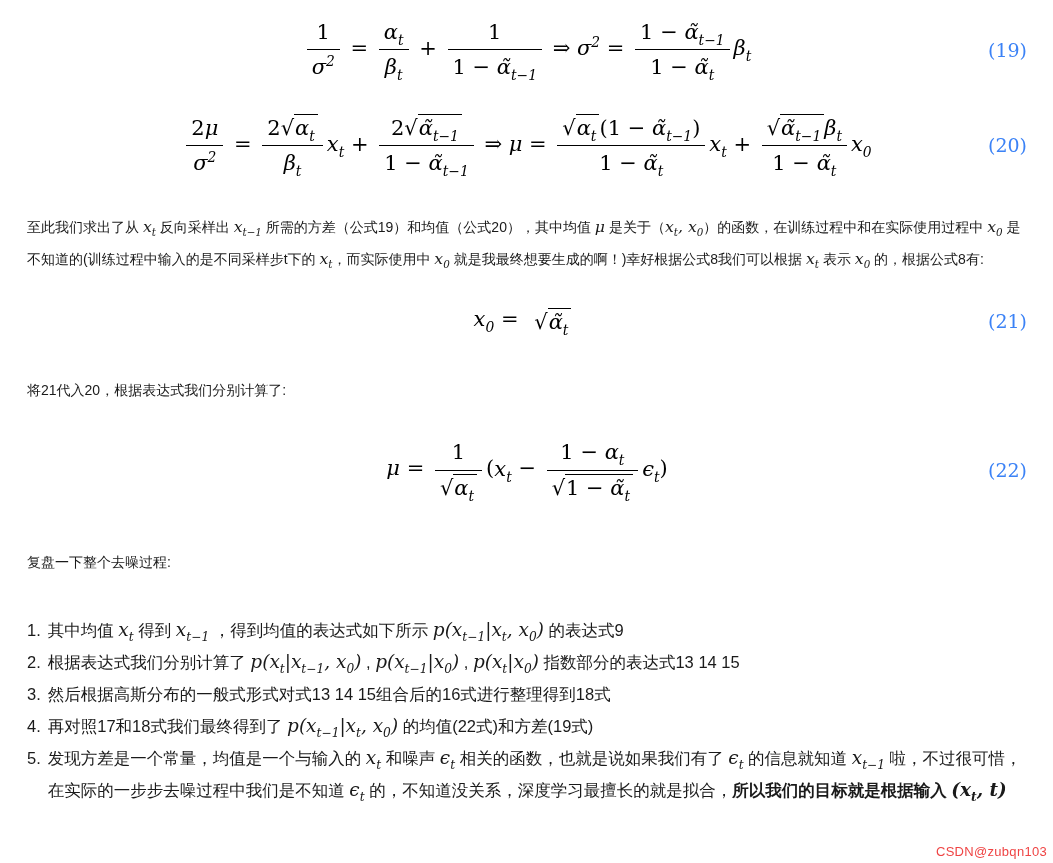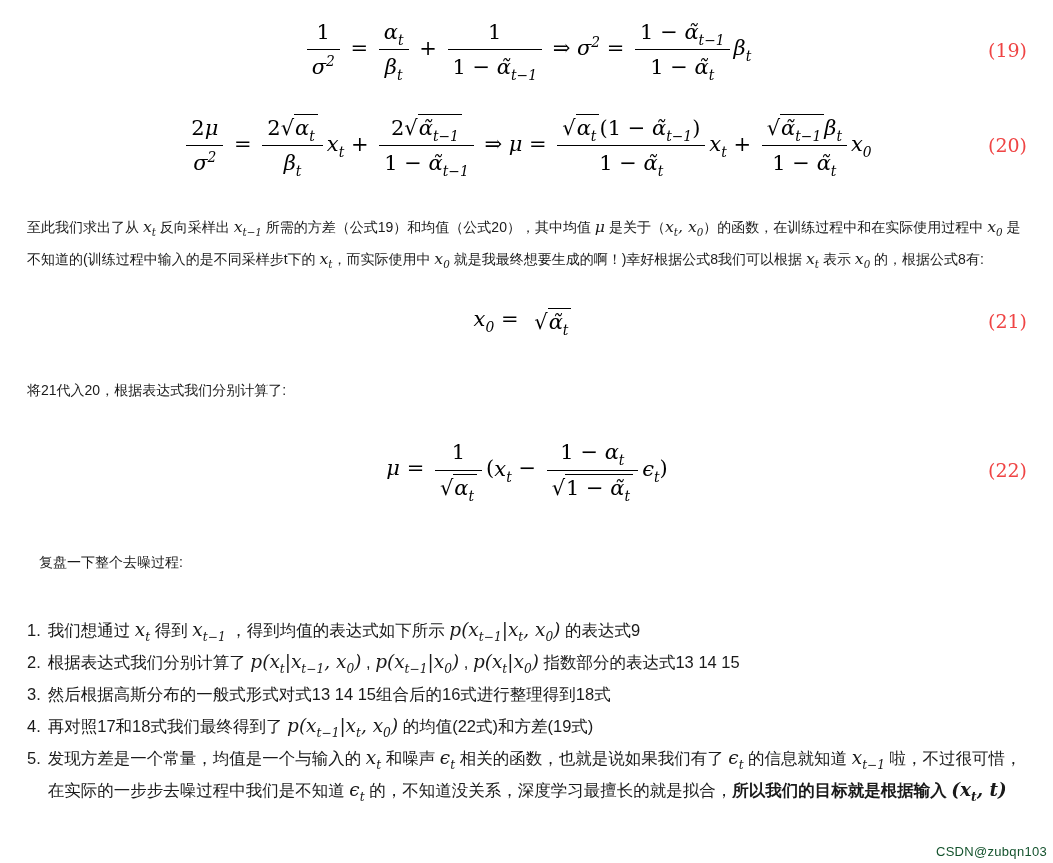--- a/index.html
+++ b/index.html
@@ -7,21 +7,21 @@
     width:1053px;height:863px;overflow:hidden;position:relative;
     font-family:"Liberation Sans","DejaVu Sans",sans-serif;
     color:#1a1a1a;
   }
   .page{padding:8px 26px 0 27px;position:relative;}
 
   
   .eq{position:relative;text-align:center;font-size:21px;line-height:1.3;color:#000;}
   .eq .tag{
     position:absolute;right:0;top:50%;transform:translateY(-50%);
-    font-family:"DejaVu Serif","Liberation Serif",serif;font-size:19px;color:#ef4444;
+    font-family:"DejaVu Serif","Liberation Serif",serif;font-size:19px;color:#3b82f6;
   }
   .eq-body{display:inline-block;}
   .mi{font-family:"DejaVu Serif","Liberation Serif",serif;font-style:italic;}
   .mu{font-family:"DejaVu Serif","Liberation Serif",serif;font-style:normal;}
   sub,sup{font-size:66%;line-height:0;}
   sub{vertical-align:-0.4em;}
   sup{vertical-align:0.55em;}
 
   .frac{display:inline-flex;flex-direction:column;vertical-align:middle;text-align:center;margin:0 4px;}
   .frac .num{display:block;border-bottom:1.4px solid #000;padding:0 5px 3px;white-space:nowrap;}
@@ -41,26 +41,26 @@
   .steps .idx{flex:none;margin-right:7px;}
   .steps .li-body{flex:1;}
 
   
   .eq19{margin-top:10px;}
   .eq20{margin-top:32px;}
   .p1{margin-top:34px;}
   .eq21{margin-top:30px;}
   .p2{margin-top:38px;}
   .eq22{margin-top:32px;}
-  .p3{margin-top:44px;margin-left:12px;}
+  .p3{margin-top:44px;}
   .steps{margin-top:36px;}
 
   .watermark{
     position:absolute;right:6px;bottom:4px;
-    font-size:13px;color:#14532d;letter-spacing:0.3px;
+    font-size:13px;color:#ef4444;letter-spacing:0.3px;
   }
 </style>
 </head>
 <body>
 
 <div class="page">
 
   <div class="eq eq19">
     <span class="eq-body"><span class="frac">
           <span class="num"><span class="mu">1</span></span>
@@ -118,21 +118,21 @@
           <span class="den"><span class="sqrt"><span class="radicand"><span class="mu">1 − </span><span class="mi">α̃<sub>t</sub></span></span></span></span>
         </span><span class="mi">ϵ<sub>t</sub></span><span class="mu">)</span></span>
     <span class="tag">(22)</span>
   </div>
 
   <p class="para p3"><span class="seg">复盘一下整个去噪过程:</span></p>
 
   <ol class="steps">
     <li>
       <span class="idx">1.</span>
-      <span class="li-body"><span class="seg">我们想通过 </span><span class="seg mi">x<sub>t</sub></span><span class="seg"> 得到 </span><span class="seg mi">x<sub>t−1</sub></span><span class="seg"> ，得到均值的表达式如下所示 </span><span class="seg mi">p(x<sub>t−1</sub>|x<sub>t</sub>, x<sub>0</sub>)</span><span class="seg"> 的表达式9</span></span>
+      <span class="li-body"><span class="seg">其中均值 </span><span class="seg mi">x<sub>t</sub></span><span class="seg"> 得到 </span><span class="seg mi">x<sub>t−1</sub></span><span class="seg"> ，得到均值的表达式如下所示 </span><span class="seg mi">p(x<sub>t−1</sub>|x<sub>t</sub>, x<sub>0</sub>)</span><span class="seg"> 的表达式9</span></span>
     </li>
     <li>
       <span class="idx">2.</span>
       <span class="li-body"><span class="seg">根据表达式我们分别计算了 </span><span class="seg mi">p(x<sub>t</sub>|x<sub>t−1</sub>, x<sub>0</sub>)</span><span class="seg"> , </span><span class="seg mi">p(x<sub>t−1</sub>|x<sub>0</sub>)</span><span class="seg"> , </span><span class="seg mi">p(x<sub>t</sub>|x<sub>0</sub>)</span><span class="seg"> 指数部分的表达式13 14 15</span></span>
     </li>
     <li>
       <span class="idx">3.</span>
       <span class="li-body"><span class="seg">然后根据高斯分布的一般式形式对式13 14 15组合后的16式进行整理得到18式</span></span>
     </li>
     <li>

